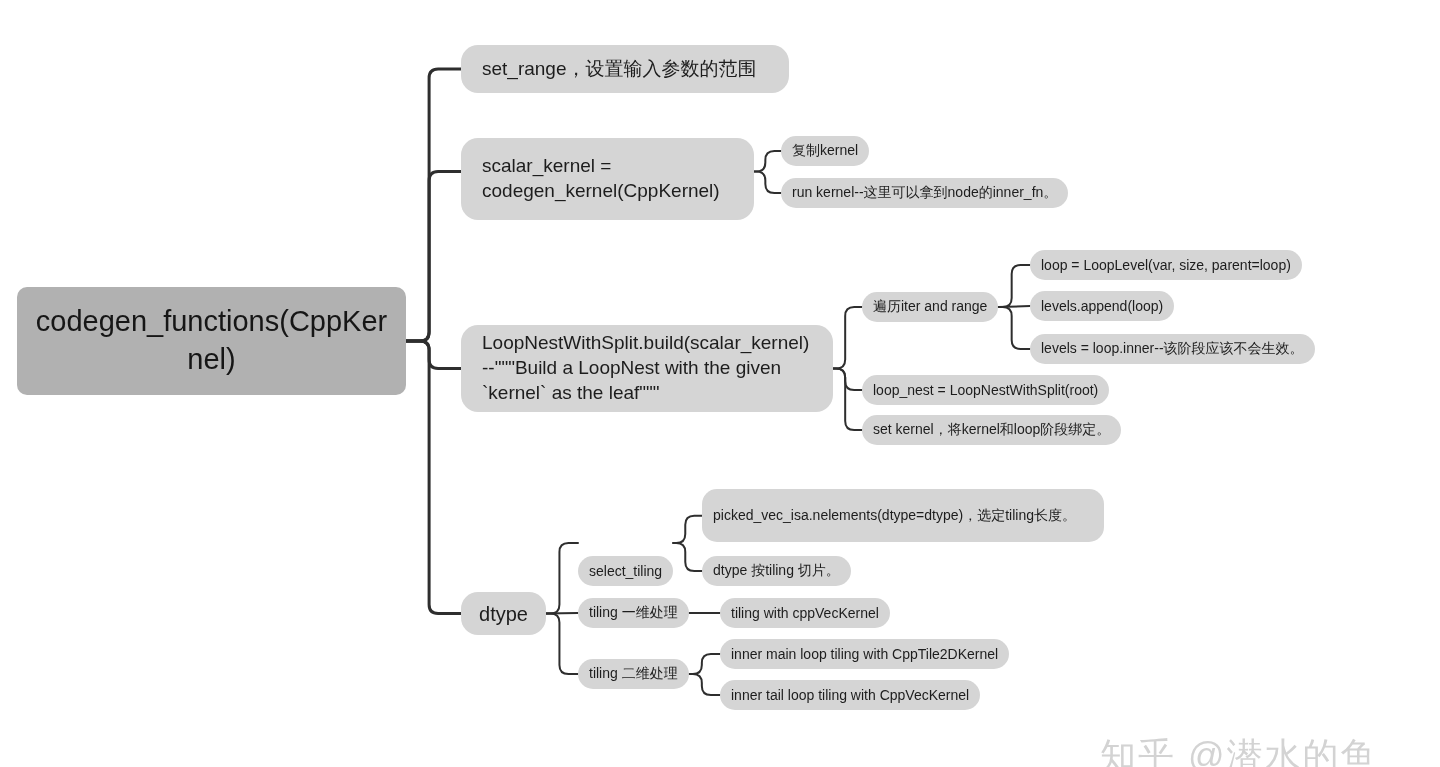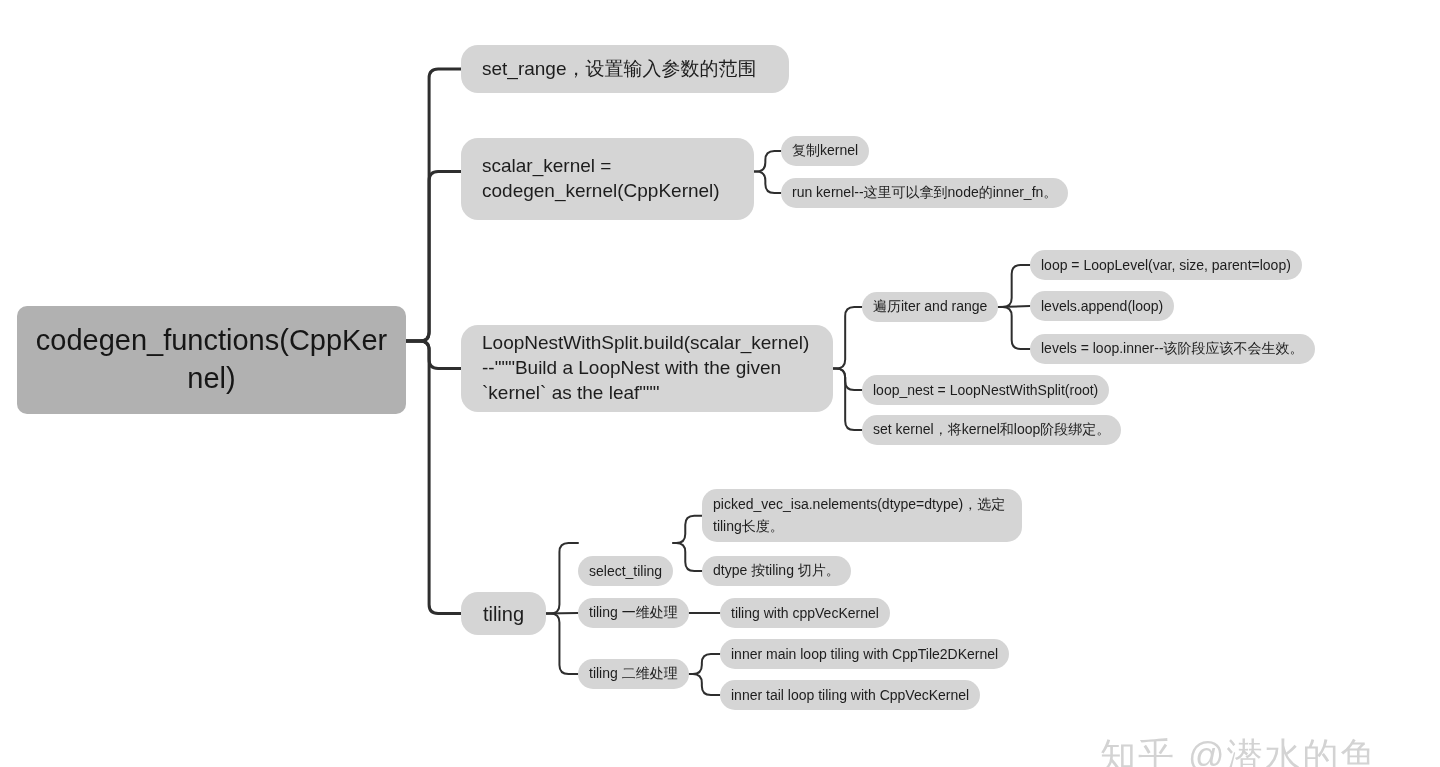--- a/index.html
+++ b/index.html
@@ -8,27 +8,26 @@
   #canvas { position:relative; width:1440px; height:767px; background:#ffffff; overflow:hidden; }
   #edge-layer { position:absolute; left:0; top:0; width:1440px; height:767px; }
   .node { position:absolute; background:#d5d5d5; color:#1d1d1d; display:flex; align-items:center; border-radius:7px; z-index:2; }
   .n-root {
     background:#b1b1b1; color:#161616;
     width:389px; height:108px; padding:0 16px;
     font-size:29px; font-weight:500; line-height:1.3;
     justify-content:center; text-align:center;
     overflow-wrap:anywhere; word-break:break-word;
     border-radius:10px;
-    margin-top:19px;
   }
   .n-l1 { font-size:19px; padding:0 21px; line-height:1.3; border-radius:17px; }
   .center { justify-content:center; text-align:center; }
   .wrap { overflow-wrap:anywhere; word-break:break-word; }
   .leaf { font-size:14px; height:30px; padding:0 11px; white-space:nowrap; border-radius:15px; }
-  .multi { white-space:normal; height:auto; min-height:53px; width:320px; padding:2px 11px; line-height:1.55; }
+  .multi { white-space:normal; height:auto; min-height:53px; width:402px; padding:2px 11px; line-height:1.55; }
   #watermark {
     position:absolute; left:1100px; top:684px;
     font-size:36px; font-weight:400; letter-spacing:2px;
     color:#d3d3d3; z-index:1; white-space:nowrap;margin-top:48px;
   }
 </style>
 </head>
 <body>
 
 <div id="canvas">
@@ -57,21 +56,21 @@
     </svg>
 
   <div class="node n-root" style="left:17px;top:287px">codegen_functions(CppKernel)</div>
 
   <div class="node n-l1" style="left:461px;top:45px;width:328px;height:48px">set_range，设置输入参数的范围</div>
 
   <div class="node n-l1" style="left:461px;top:138px;width:293px;height:82px">scalar_kernel = codegen_kernel(CppKernel)</div>
 
   <div class="node n-l1 wrap" style="left:461px;top:325px;width:372px;height:87px">LoopNestWithSplit.build(scalar_kernel)--"""Build a LoopNest with the given `kernel` as the leaf"""</div>
 
-  <div class="node n-l1 center" style="left:461px;top:592px;width:85px;height:43px;font-size:20px;padding:0">tiling</div>
+  <div class="node n-l1 center" style="left:461px;top:592px;width:85px;height:43px;font-size:20px;padding:0">dtype</div>
 
   <div class="node leaf" style="left:781px;top:136px">复制kernel</div>
 
   <div class="node leaf" style="left:781px;top:178px">run kernel--这里可以拿到node的inner_fn。</div>
 
   <div class="node leaf" style="left:862px;top:292px">遍历iter and range</div>
 
   <div class="node leaf" style="left:1030px;top:250px">loop = LoopLevel(var, size, parent=loop)</div>
 
   <div class="node leaf" style="left:1030px;top:291px">levels.append(loop)</div>

